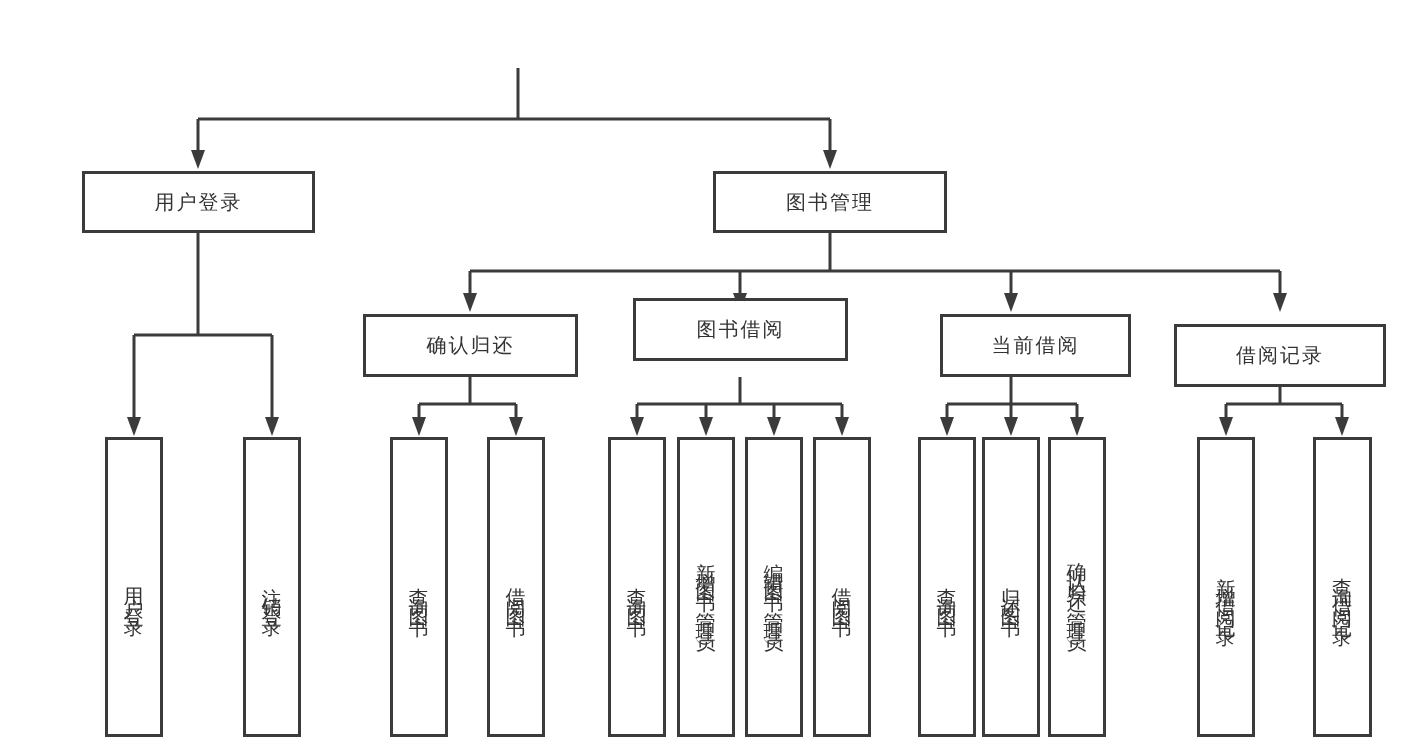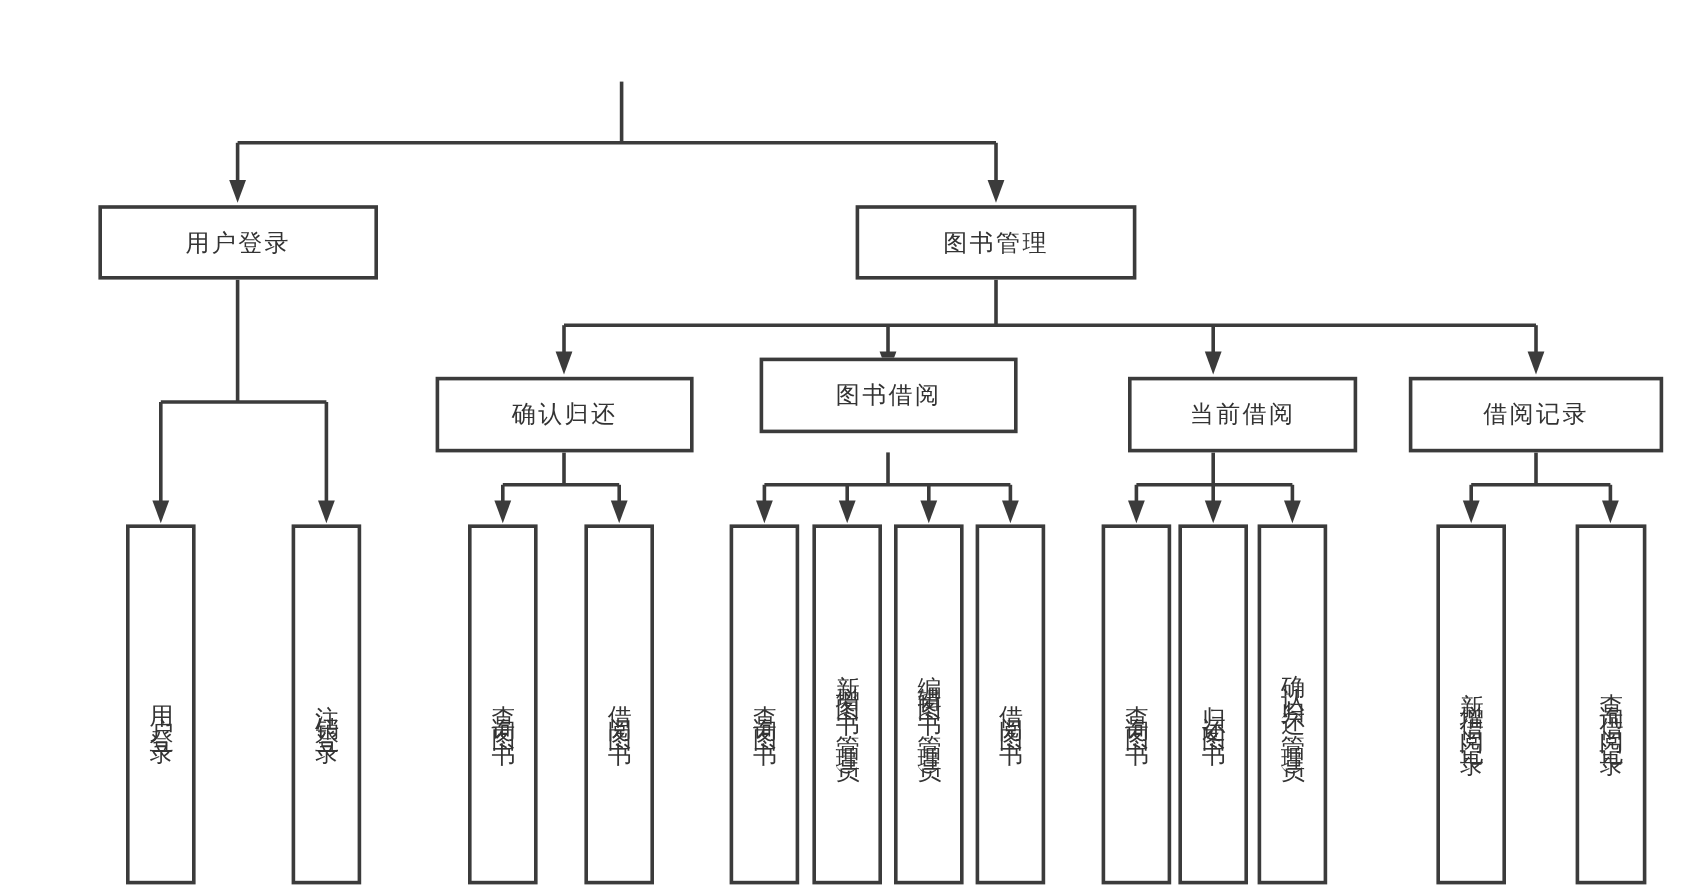--- a/index.html
+++ b/index.html
@@ -142,21 +142,21 @@
     </g>
   </svg>
 
 
   <div class="hbox" style="left:82px; top:171px; width:233px; height:62px;">用户登录</div>
   <div class="hbox" style="left:713px; top:171px; width:234px; height:62px;">图书管理</div>
 
   <div class="hbox" style="left:363px; top:314px; width:215px; height:63px;">确认归还</div>
   <div class="hbox" style="left:633px; top:298px; width:215px; height:63px;">图书借阅</div>
   <div class="hbox" style="left:940px; top:314px; width:191px; height:63px;">当前借阅</div>
-  <div class="hbox" style="left:1174px; top:314px; width:212px; height:63px;">借阅记录</div>
+  <div class="hbox" style="left:1174px; top:324px; width:212px; height:63px;">借阅记录</div>
 
   <div class="vbox" style="left:105px;">
     <span class="vtext">用户登录</span>
   </div>
   <div class="vbox" style="left:243px;">
     <span class="vtext">注销登录</span>
   </div>
 
   <div class="vbox" style="left:390px;">
     <span class="vtext">查询图书</span>

